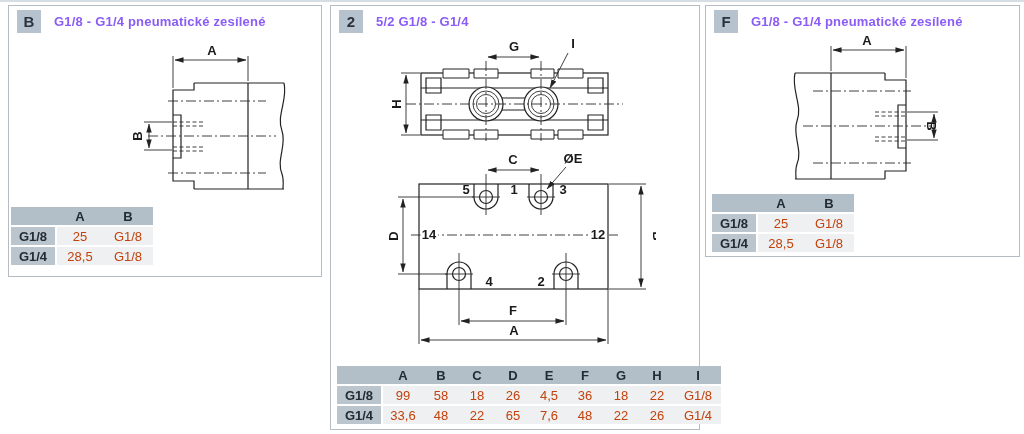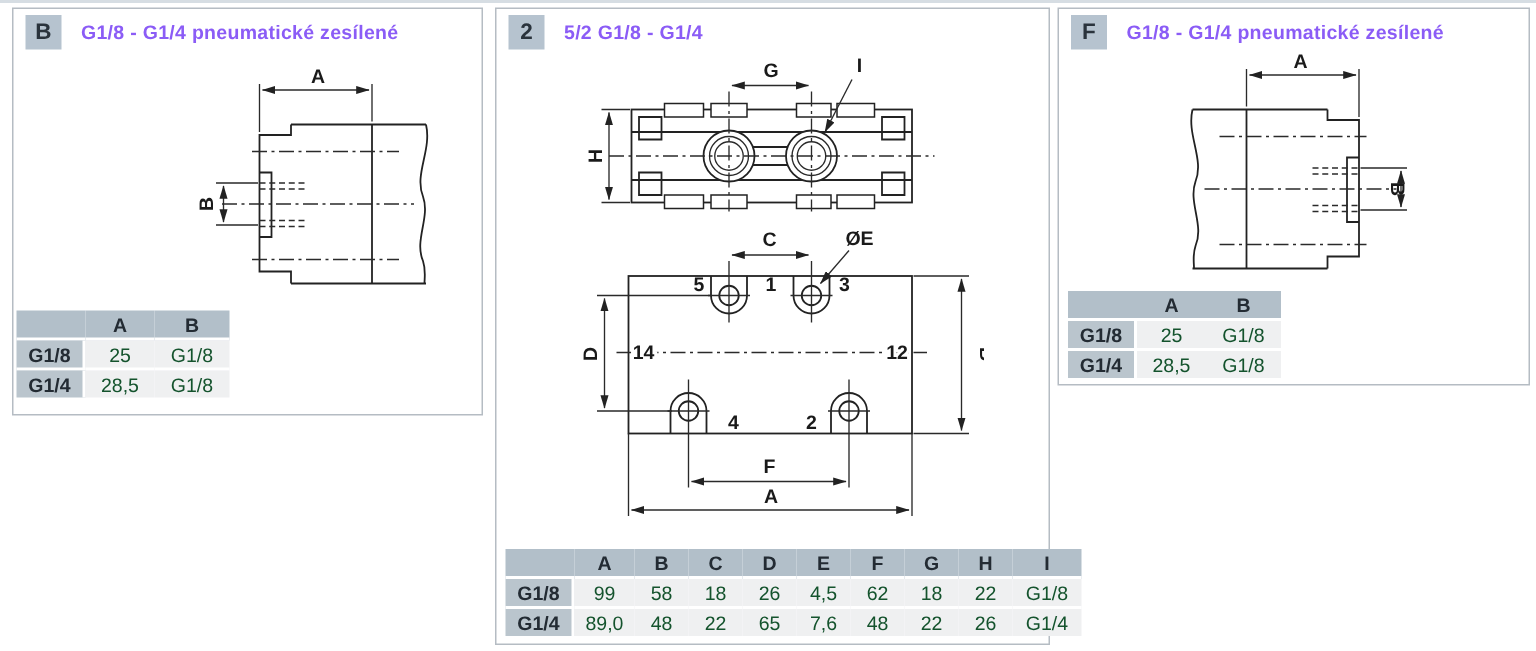--- a/index.html
+++ b/index.html
@@ -23,21 +23,21 @@
   .wf{fill:#fff;stroke:#222;stroke-width:1.2;}
   .t{fill:none;stroke:#2a2a2a;stroke-width:0.9;}
   .cl{stroke-dasharray:10 3 2 3;}
   .hid{stroke-dasharray:4 2.5;}
   table.dt{position:absolute;border-collapse:separate;border-spacing:0;}
   .dt th,.dt td{height:18px;padding:0 5px;text-align:center;white-space:nowrap;
                 font-size:13px;border-bottom:2px solid #fff;}
   .dt tr:last-child th,.dt tr:last-child td{border-bottom:none;}
   .dt th.h{background:#b2bfc9;color:#232b33;font-weight:bold;}
   .dt th.l{background:#bac5cd;color:#232b33;font-weight:bold;border-right:2px solid #fff;}
-  .dt td{background:#eff0f1;color:#14532d;font-weight:normal;}
+  .dt td{background:#eff0f1;color:#c2410c;font-weight:normal;}
   .dt .w36{min-width:36px;} .dt .w40{min-width:40px;} .dt .w26{min-width:26px;} .dt .w30{min-width:30px;}
 </style>
 </head>
 <body>
 
 <div class="toprule"></div>
 
 <div class="panel" id="pB">
   <div class="titlebar">
     <div class="badge">B</div>
@@ -210,28 +210,28 @@
       <th class="h w26">H</th>
       <th class="h w36">I</th>
     </tr>
     <tr>
       <th class="l">G1/8</th>
       <td>99</td>
       <td>58</td>
       <td>18</td>
       <td>26</td>
       <td>4,5</td>
-      <td>62</td>
+      <td>36</td>
       <td>18</td>
       <td>22</td>
       <td>G1/8</td>
     </tr>
     <tr>
       <th class="l">G1/4</th>
-      <td>89,0</td>
+      <td>33,6</td>
       <td>48</td>
       <td>22</td>
       <td>65</td>
       <td>7,6</td>
       <td>48</td>
       <td>22</td>
       <td>26</td>
       <td>G1/4</td>
     </tr>
   </tbody>

